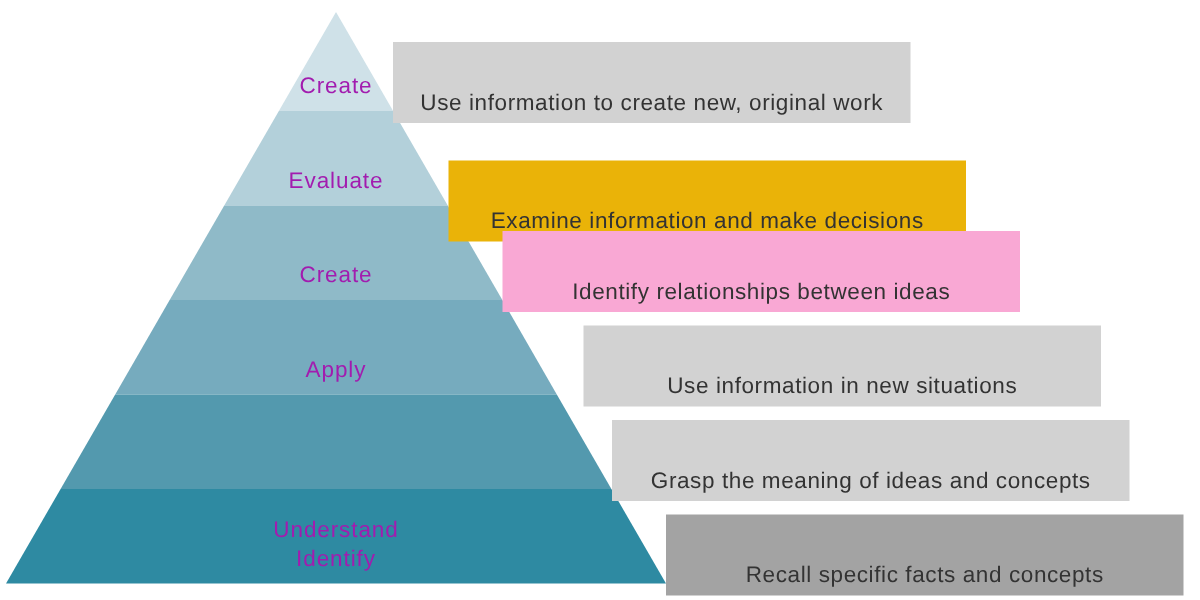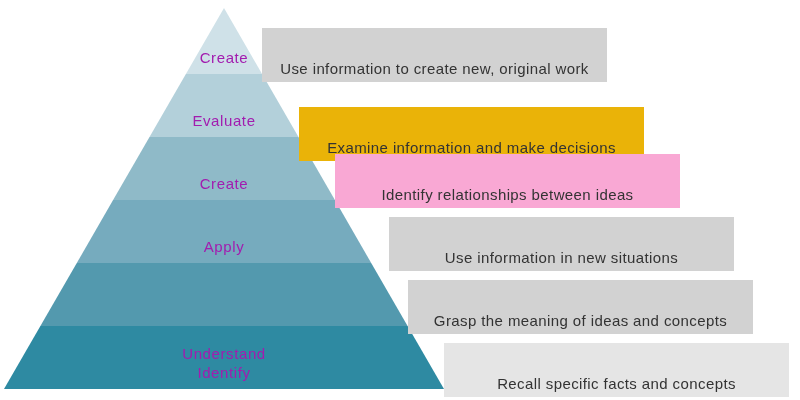--- a/index.html
+++ b/index.html
@@ -76,17 +76,17 @@
       </div>
       <div class="desc-box" style="left: 335px; top: 154px; background: #f9a8d4;">
         <span>Identify relationships between ideas</span>
       </div>
       <div class="desc-box" style="left: 389px; top: 217px; background: rgb(210, 210, 210);">
         <span>Use information in new situations</span>
       </div>
       <div class="desc-box" style="left: 408px; top: 280px; background: rgb(210, 210, 210);">
         <span>Grasp the meaning of ideas and concepts</span>
       </div>
-      <div class="desc-box" style="left: 444px; top: 343px; background: #e5e5e5;">
+      <div class="desc-box" style="left: 444px; top: 343px; background: #a3a3a3;">
         <span>Recall specific facts and concepts</span>
       </div>
     </div>
 </div>
 
 </body></html>

